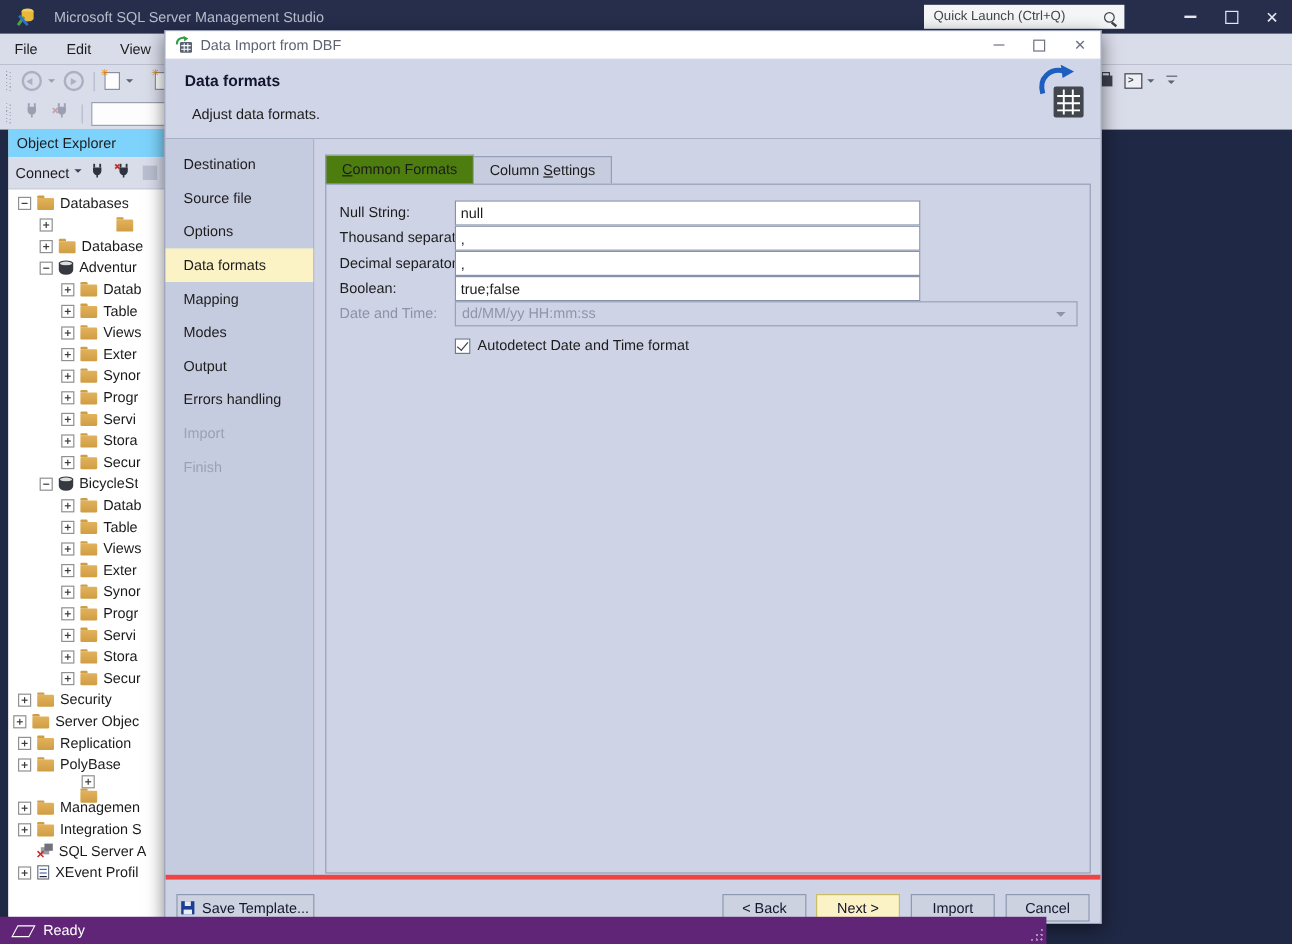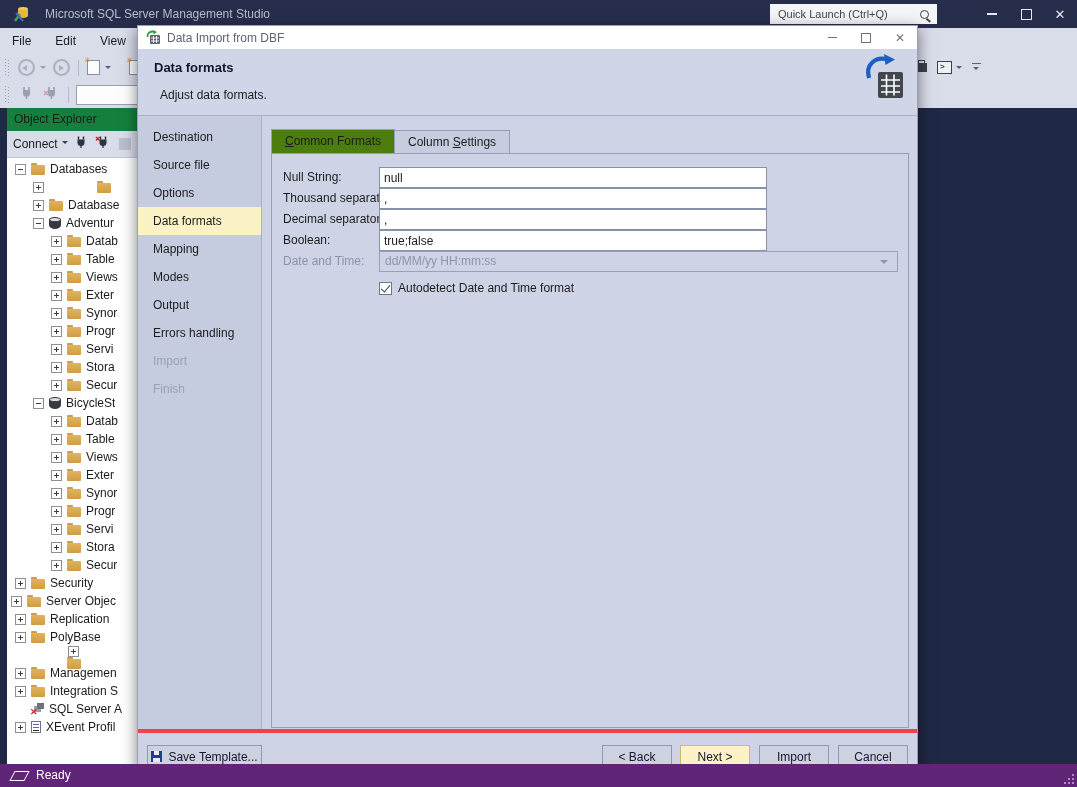--- a/index.html
+++ b/index.html
@@ -36,21 +36,21 @@
   .toolbox-icon::before{content:'';position:absolute;top:-3px;left:4px;width:5px;height:2px;border:1px solid #3c414f;}
   .cmdwin-icon{width:13px;height:11px;border:1px solid #3c414f;background:#eef0f4;position:relative;margin:0 2px 0 6px;flex:none;}
   .cmdwin-icon::after{content:'>';position:absolute;left:2px;top:0px;font-size:8px;color:#3c414f;font-weight:bold;}
   .overflow-icon{width:9px;height:8px;border-top:1.5px solid #5c6170;position:relative;margin:0 6px;flex:none;}
   .overflow-icon::after{content:'';position:absolute;top:3px;left:1px;border:3px solid transparent;border-top-color:#5c6170;}
   .plug{flex:none;margin:0 5px;}
   .mini-combo{width:66px;height:18px;background:#fdfdfd;border:1px solid #9aa0b2;flex:none;margin-left:2px;}
   .tb-right{position:absolute;right:90px;top:0;height:27px;display:flex;align-items:center;}
   
   .object-explorer{position:absolute;left:7px;top:108px;width:130px;height:656px;display:flex;flex-direction:column;background:#fff;}
-  .oe-title{height:23px;background:#15803d;color:#1c1c1c;font-size:12px;line-height:23px;padding-left:7px;flex:none;white-space:nowrap;overflow:hidden;}
+  .oe-title{height:23px;background:#7dd3fc;color:#1c1c1c;font-size:12px;line-height:23px;padding-left:7px;flex:none;white-space:nowrap;overflow:hidden;}
   .oe-toolbar{height:26px;background:#d9dce9;display:flex;align-items:center;flex:none;font-size:12px;color:#1c1c1c;border-bottom:1px solid #c2c7d8;}
   .oe-connect{margin-left:6px;white-space:nowrap;}
   .oe-ghost{width:12px;height:12px;background:#b9bfd0;flex:none;margin-left:6px;}
   .oe-tree{flex:1;position:relative;background:#fff;overflow:hidden;}
   .trow{position:absolute;left:0;right:0;height:18px;display:flex;align-items:center;font-size:12px;color:#1b1b1b;white-space:nowrap;}
   .expander{width:9px;height:9px;border:1px solid #909090;background:#fff;position:relative;margin-right:5px;flex:none;box-sizing:content-box;}
   .expander::before{content:'';position:absolute;left:2px;top:4px;width:5px;height:1px;background:#3c3c3c;}
   .expander.plus::after{content:'';position:absolute;left:4px;top:2px;width:1px;height:5px;background:#3c3c3c;}
   .expander.none{visibility:hidden;}
   .ticon{flex:none;margin-right:5px;position:relative;}
@@ -99,21 +99,21 @@
   .checkbox::after{content:'';position:absolute;left:3px;top:0px;width:4px;height:8px;border-right:1.7px solid #3a3f52;border-bottom:1.7px solid #3a3f52;transform:rotate(40deg);}
   .cblabel{font-size:12px;color:#1c1c1c;white-space:nowrap;}
   .dlg-footer{position:absolute;left:0;right:0;bottom:0;height:40px;background:#ced3e5;border-top:4px solid #ef4444;box-sizing:border-box;}
   .btn{position:absolute;top:12px;height:23px;background:#ccd2e0;border:1px solid #8e99b2;box-sizing:border-box;font-size:12px;color:#15152e;display:flex;align-items:center;justify-content:center;white-space:nowrap;}
   .btn.hl{background:#fbf3c6;border-color:#c9bd6a;}
   .btn-save{left:9px;width:115px;}
   .floppy{width:11px;height:11px;background:#1c3e94;position:relative;margin-right:6px;flex:none;}
   .floppy::before{content:'';position:absolute;top:0;left:3px;width:5px;height:4px;background:#e8ecf4;}
   .floppy::after{content:'';position:absolute;bottom:0;left:2px;width:7px;height:4px;background:#e8ecf4;}
   
-  .statusbar{position:absolute;left:0;bottom:0;width:1077px;height:23px;background:#612577;color:#fff;font-size:12px;}
+  .statusbar{position:absolute;left:0;bottom:0;width:872px;height:23px;background:#612577;color:#fff;font-size:12px;}
   .ready-icon{position:absolute;left:12px;top:7px;width:13px;height:8px;border:1.5px solid #fff;transform:skewX(-28deg);}
   .ready-text{position:absolute;left:36px;top:0;line-height:23px;}
   .resize-grip{position:absolute;right:3px;bottom:3px;width:10px;height:10px;background:radial-gradient(circle 1px at 9px 1px,#b18cc0 98%,transparent),radial-gradient(circle 1px at 9px 5px,#b18cc0 98%,transparent),radial-gradient(circle 1px at 5px 5px,#b18cc0 98%,transparent),radial-gradient(circle 1px at 9px 9px,#b18cc0 98%,transparent),radial-gradient(circle 1px at 5px 9px,#b18cc0 98%,transparent),radial-gradient(circle 1px at 1px 9px,#b18cc0 98%,transparent);}
 </style>
 </head>
 <body>
 
 <div id="root">
 
   <div class="titlebar">

